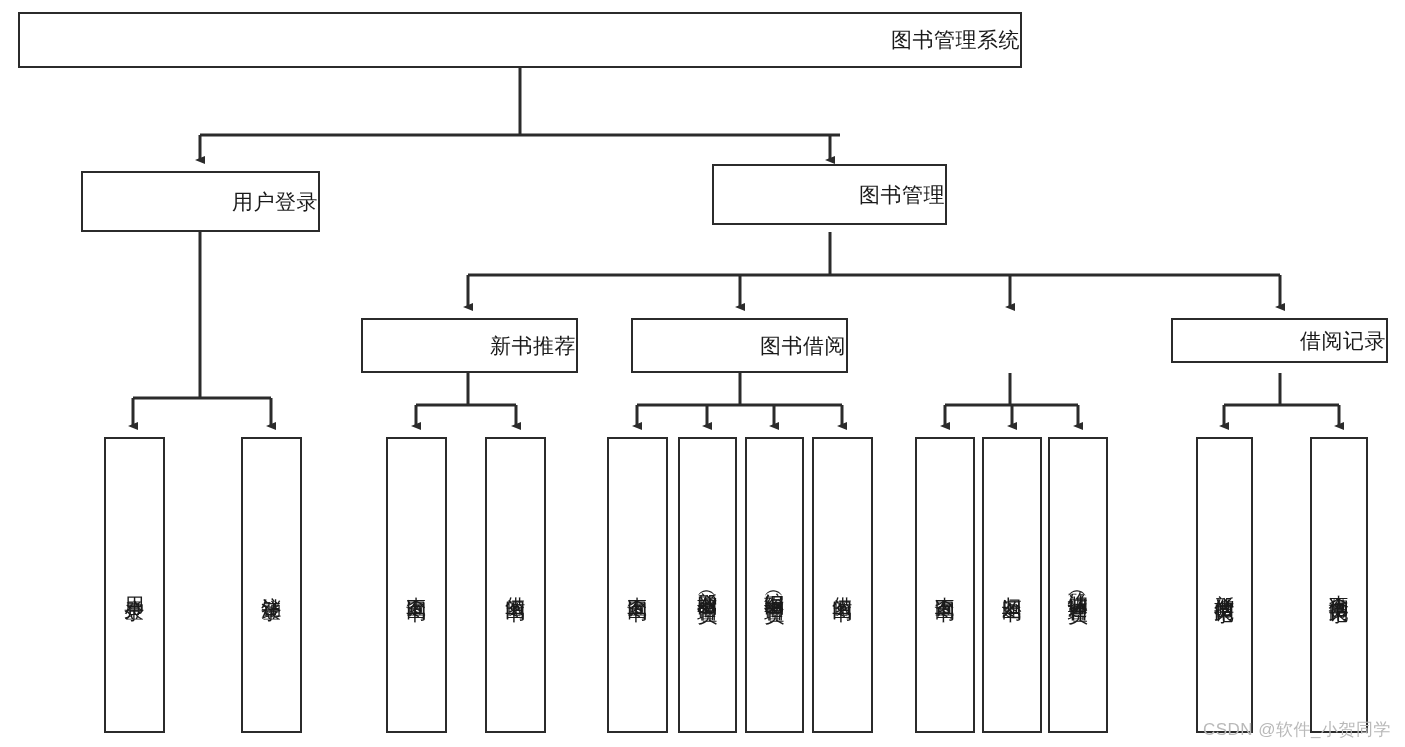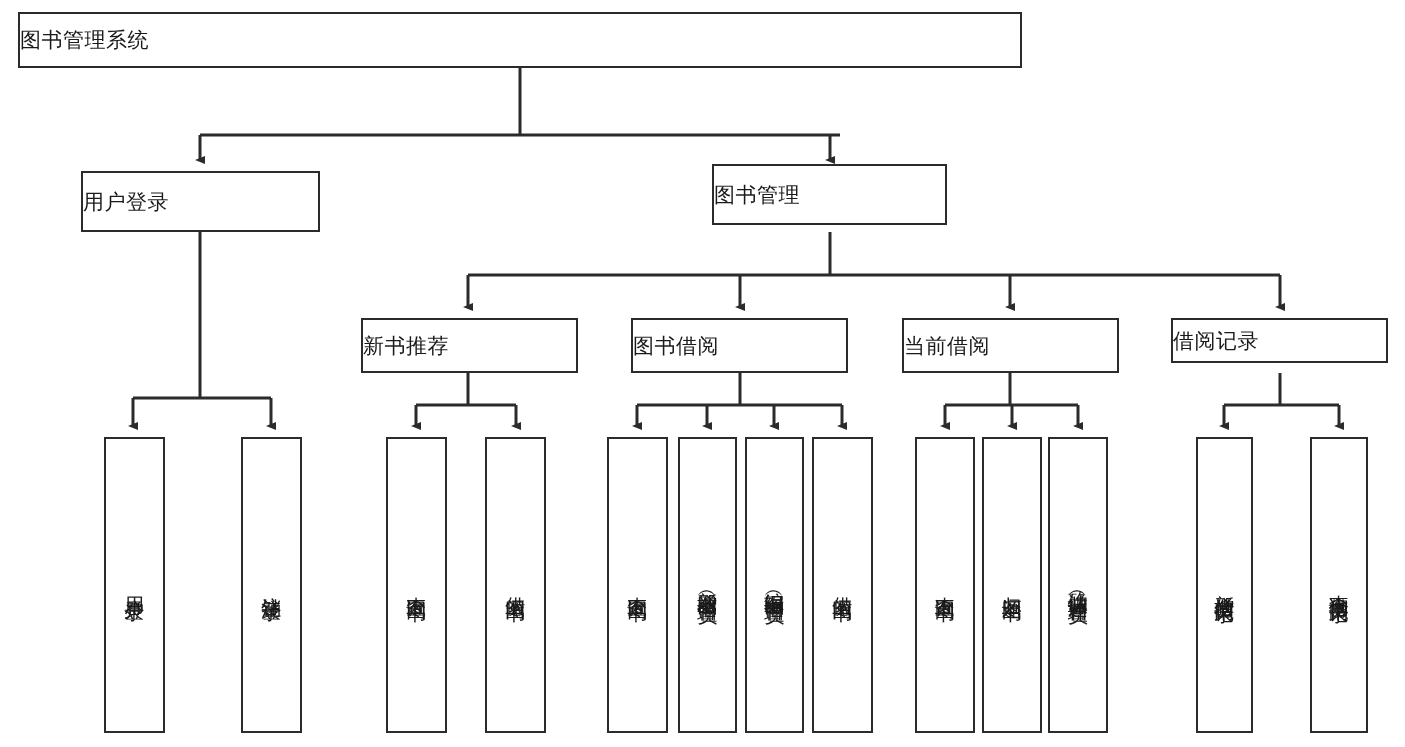--- a/index.html
+++ b/index.html
@@ -25,21 +25,21 @@
     height: 747px;
     pointer-events: none;
   }
   .node {
     position: absolute;
     box-sizing: border-box;
     border: 2px solid #2b2b2b;
     background: #ffffff;
     display: flex;
     align-items: center;
-    justify-content: flex-start;
+    justify-content: flex-end;
     color: #1a1a1a;
   }
   .node.horiz {
     font-size: 21px;
     letter-spacing: 0.5px;
   }
   .node.vert {
     align-items: flex-start;
     justify-content: center;
     padding-top: 0;
@@ -134,23 +134,20 @@
   <div class="node horiz" style="left:712px; top:164px; width:235px; height:61px;">
     <span>图书管理</span>
   </div>
 
   <div class="node horiz" style="left:631px; top:318px; width:217px; height:55px;">
     <span>图书借阅</span>
   </div>
   <div class="node horiz" style="left:361px; top:318px; width:217px; height:55px;">
     <span>新书推荐</span>
   </div>
-  <div class="node horiz" style="left:902px; top:318px; width:217px; height:55px;">
-    <span>当前借阅</span>
-  </div>
   <div class="node horiz" style="left:1171px; top:318px; width:217px; height:45px;">
     <span>借阅记录</span>
   </div>
 
   <div class="node vert" style="left:104px; top:437px; width:61px; height:296px;">
     <span class="vwrap">
       <span class="vlabel">用户登录</span>
     </span>
   </div>
   <div class="node vert" style="left:241px; top:437px; width:61px; height:296px;">
@@ -211,14 +208,15 @@
     <span class="vwrap">
       <span class="vlabel">新增借阅记录</span>
     </span>
   </div>
   <div class="node vert" style="left:1310px; top:437px; width:58px; height:296px;">
     <span class="vwrap">
       <span class="vlabel">查询借阅记录</span>
     </span>
   </div>
 
+  <div class="watermark">CSDN @软件_小贺同学</div>
 
 </div>
 
 </body></html>

